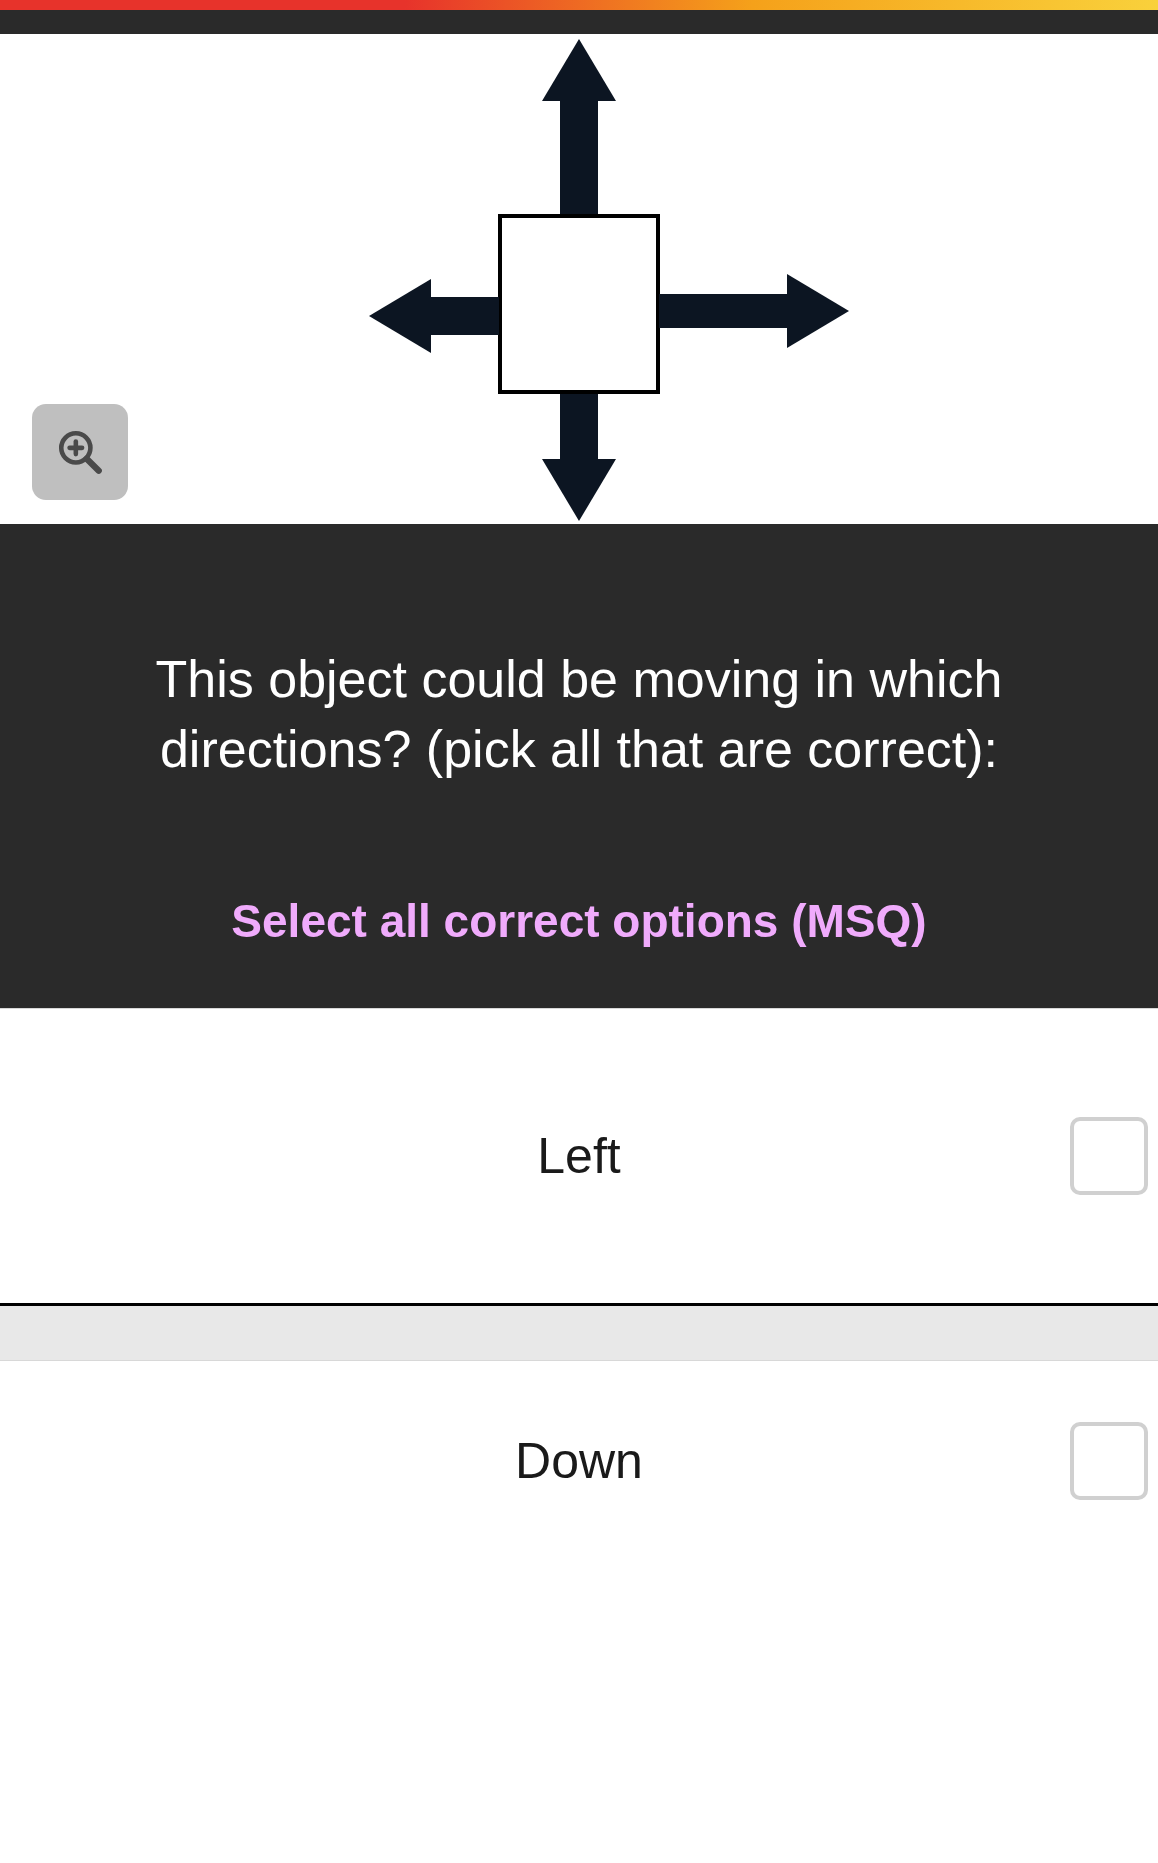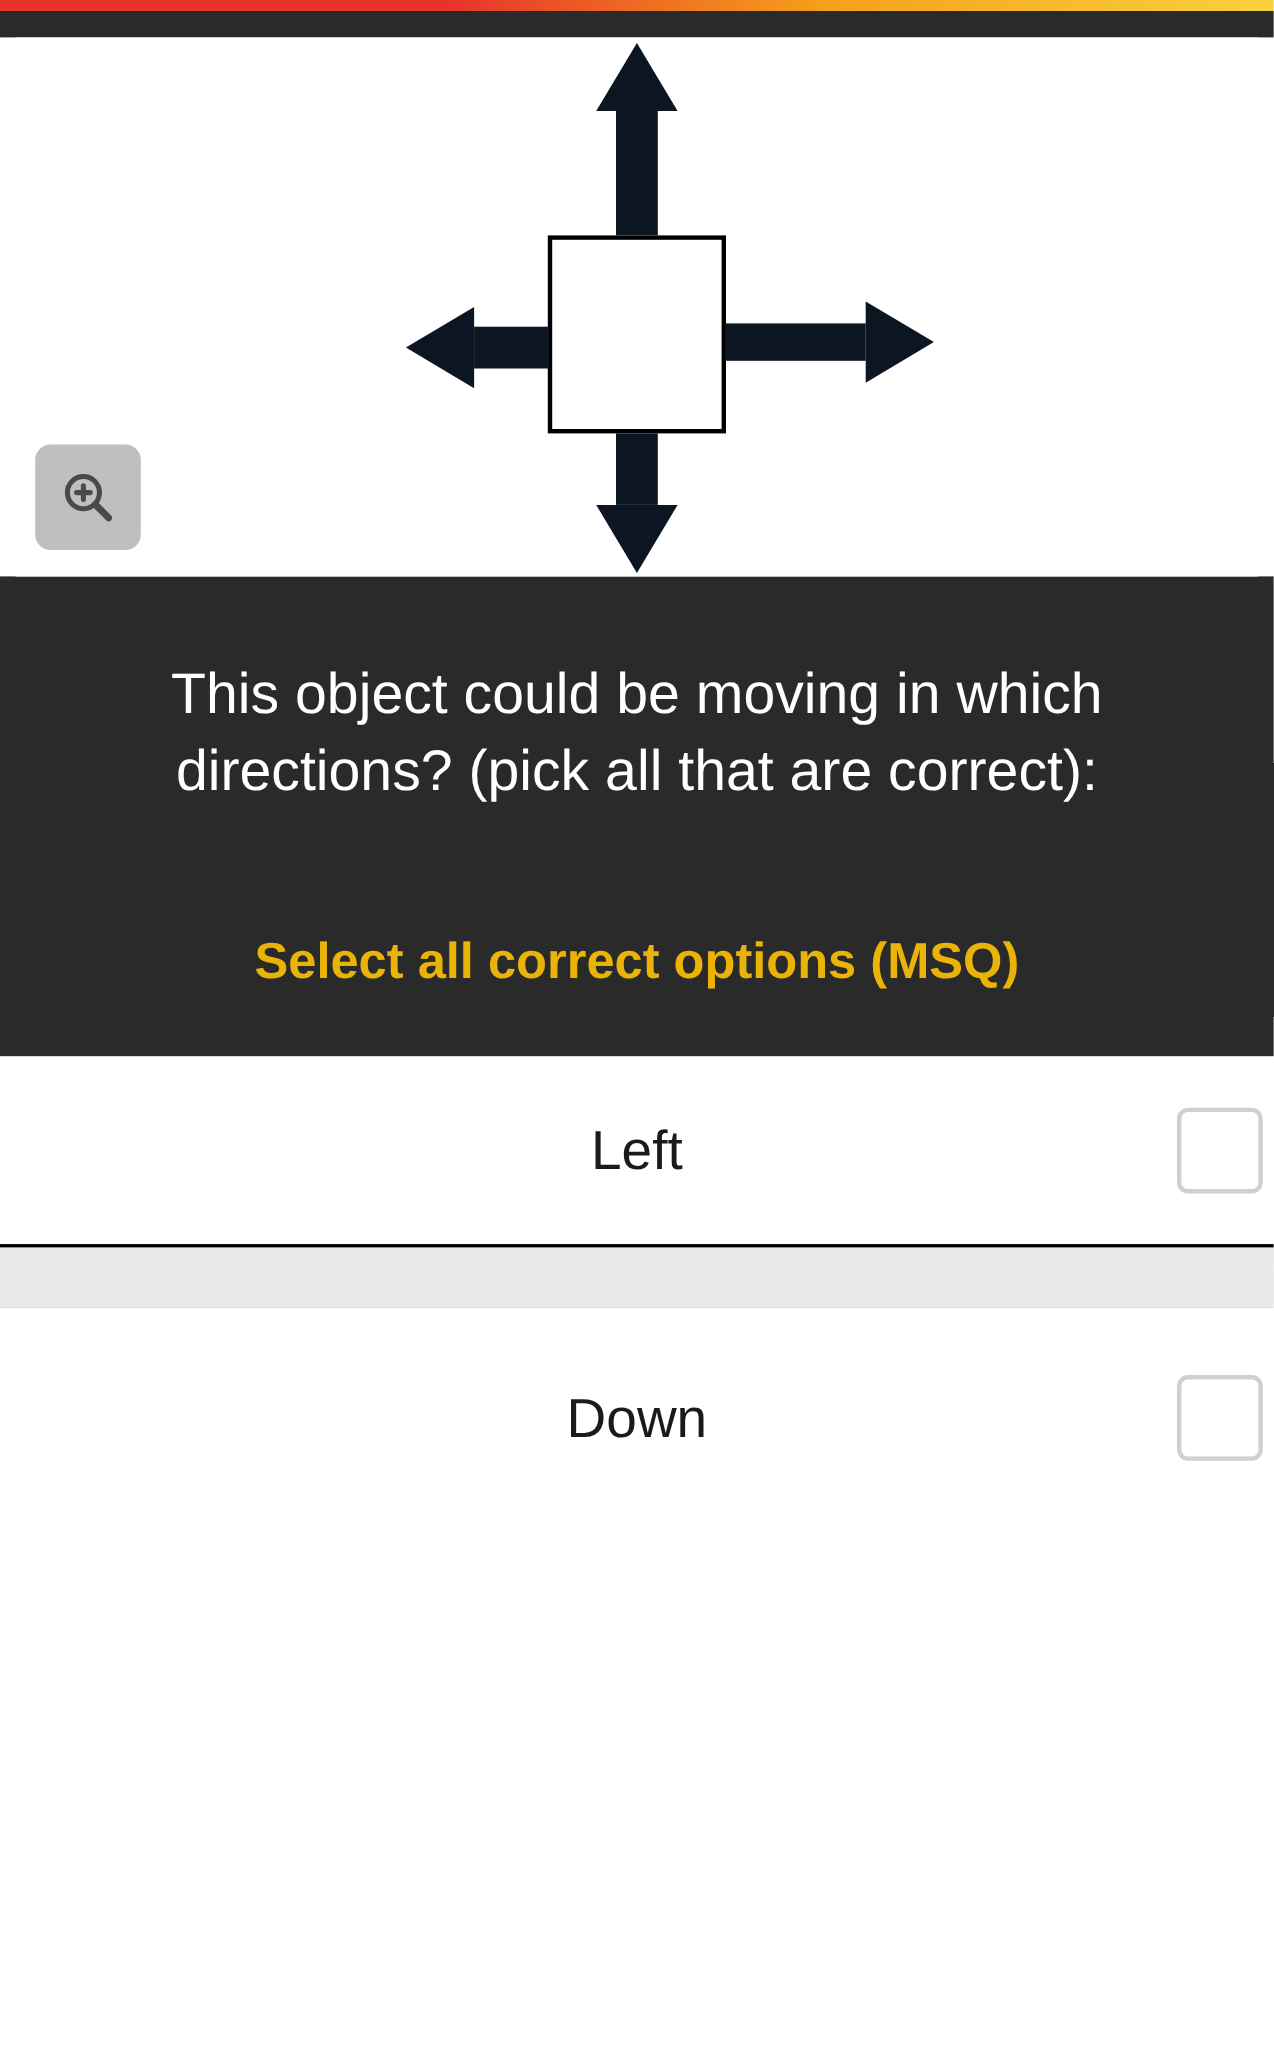--- a/index.html
+++ b/index.html
@@ -66,41 +66,41 @@
   .arrow-left { left:90px; top:235px; width:130px; height:74px; }
   .arrow-left .shaft { width:68px; height:38px; left:62px; top:18px; }
   .arrow-left .head  { left:0; top:0; border-top:37px solid transparent; border-bottom:37px solid transparent; border-right:62px solid #0c1522; }
   
   .arrow-right { left:380px; top:230px; width:190px; height:74px; }
   .arrow-right .shaft { width:128px; height:34px; left:0; top:20px; }
   .arrow-right .head  { left:128px; top:0; border-top:37px solid transparent; border-bottom:37px solid transparent; border-left:62px solid #0c1522; }
 
   .question-block {
     background:#2a2a2a;
-    padding: 72px 60px 60px 60px;
+    padding: 120px 60px 60px 60px;
     text-align:center;
   }
   .question-text {
     color:#ffffff;
     font-size:52px;
     line-height:1.35;
     font-weight:400;
   }
   .instruction-text {
-    color:#eab308;
+    color:#f0abfc;
     font-size:46px;
     font-weight:600;
     margin-top:110px;
   }
   .options { }
   .option-row {
     background:#ffffff;
     border-top:1px solid #d8d8d8;
     border-bottom:3px solid #000000;
-    height:174px;
+    height:298px;
     display:flex;
     align-items:center;
     justify-content:center;
     position:relative;
     cursor:pointer;
   }
   .option-sep {
     height:18px;
     background:#e8e8e8;
   }

